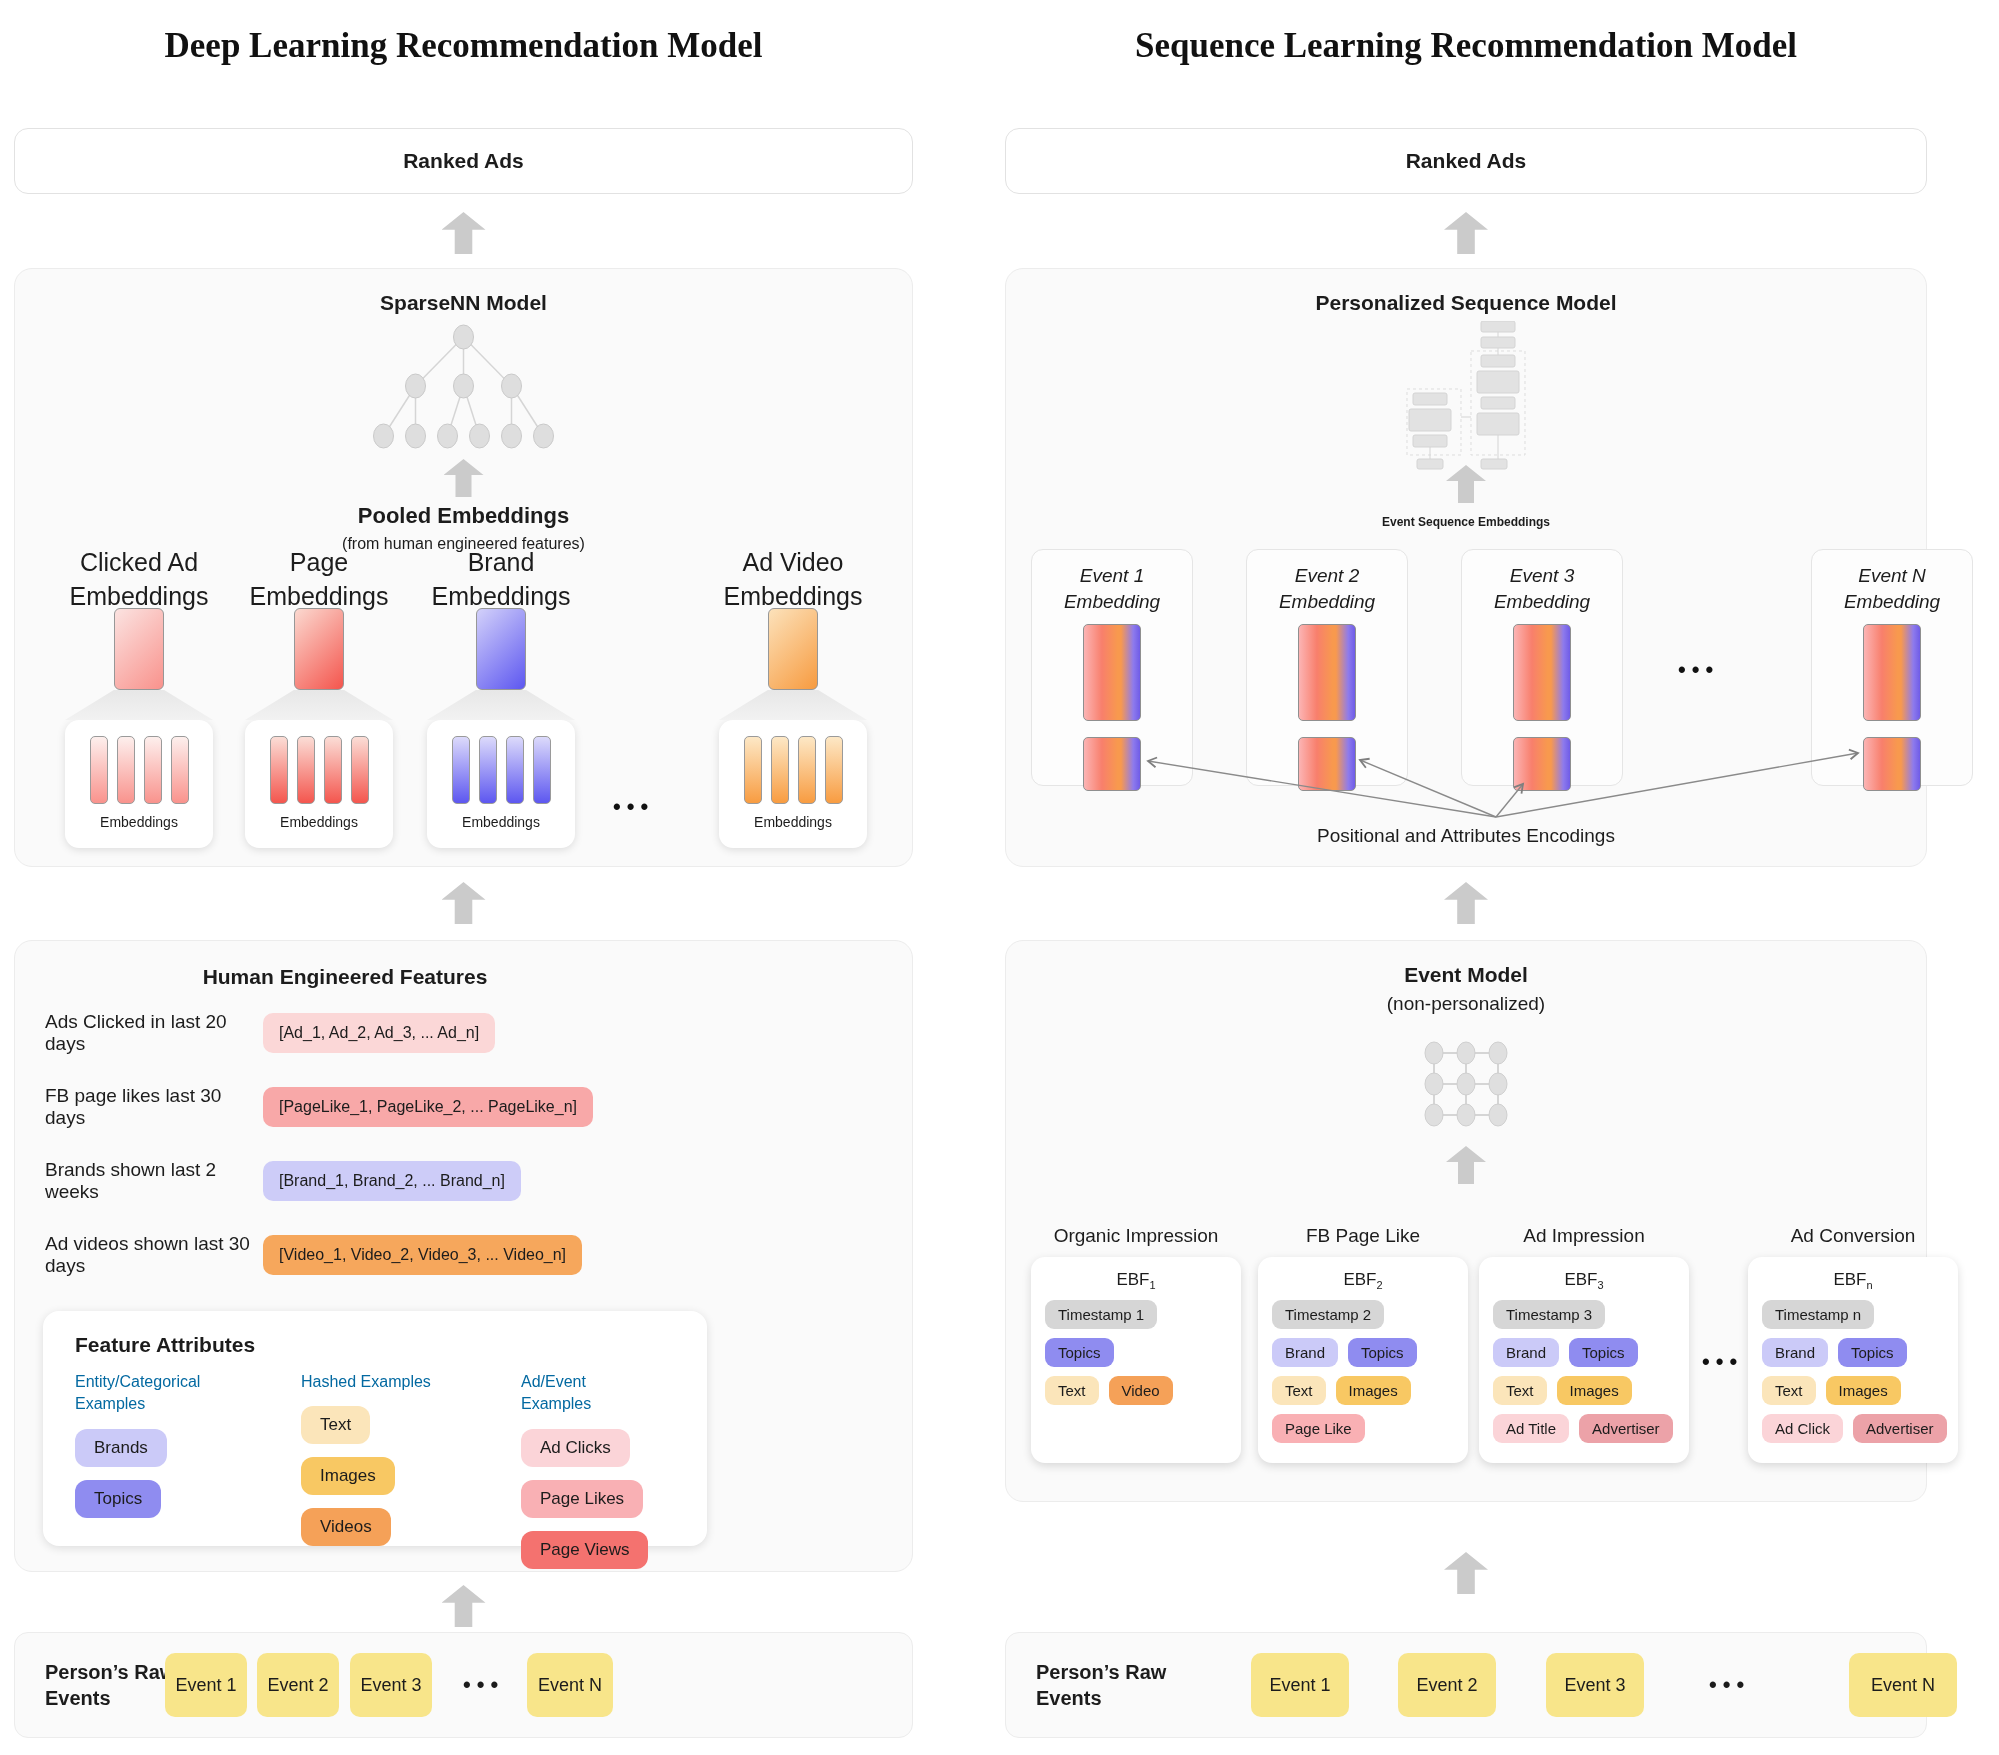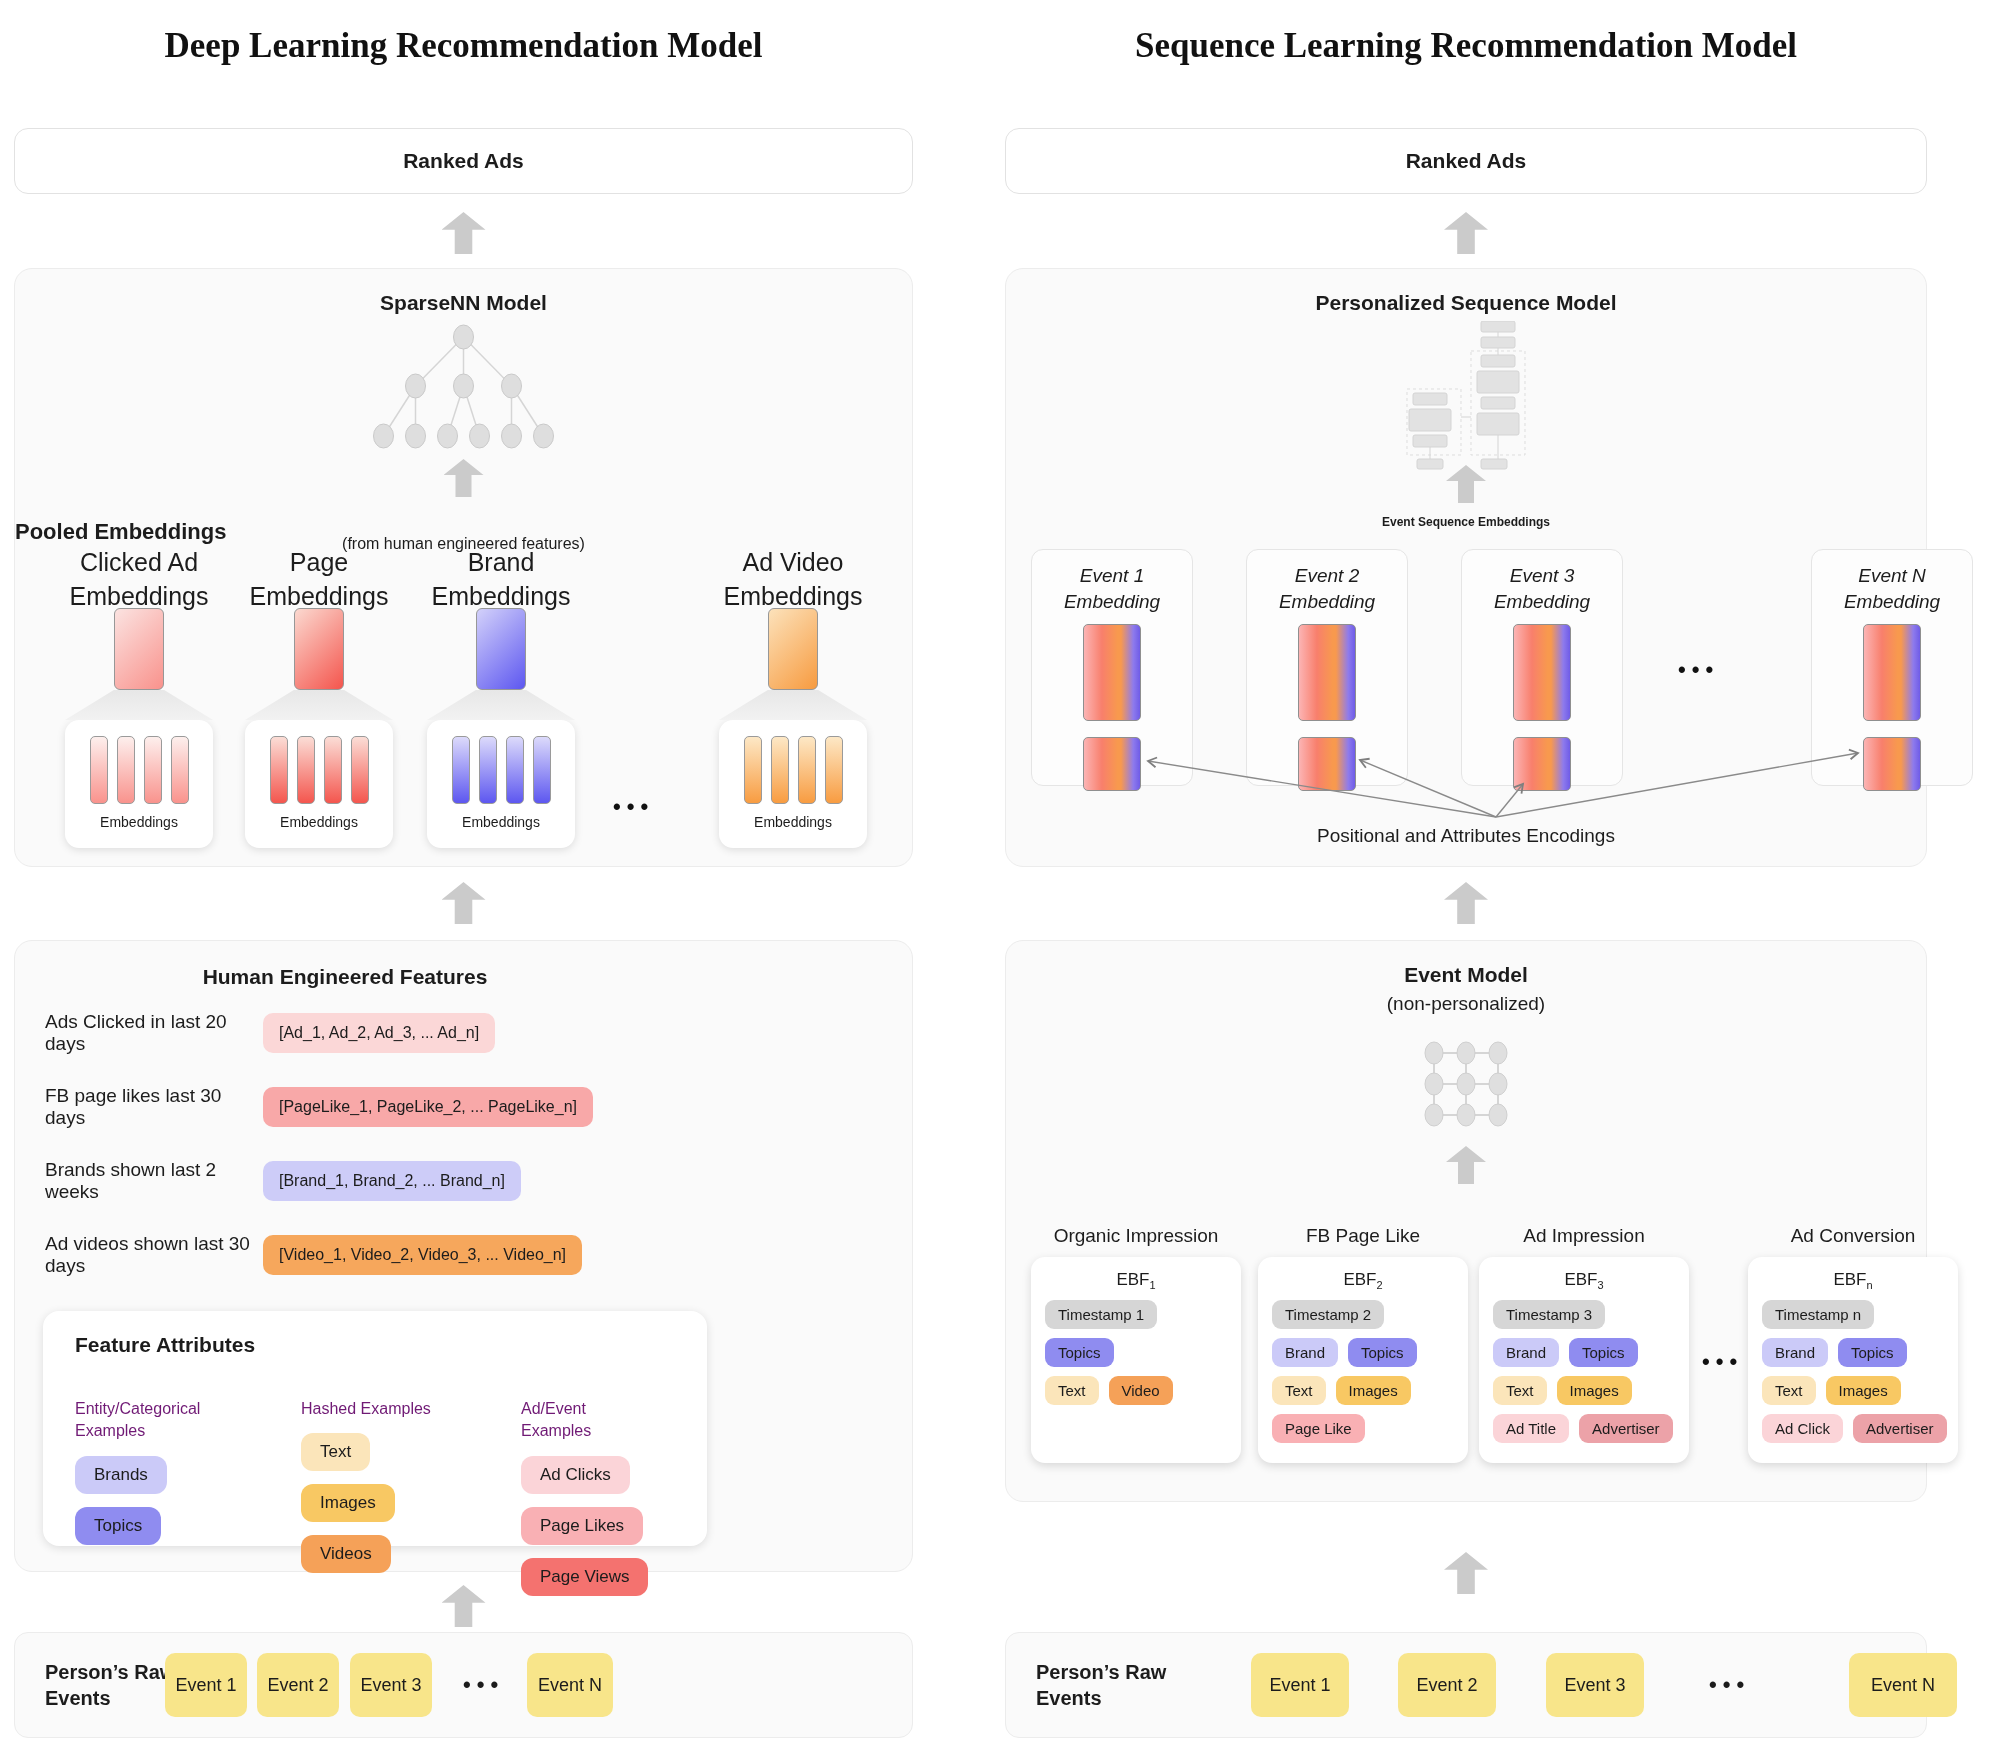--- a/index.html
+++ b/index.html
@@ -19,22 +19,22 @@
   .arrow.sm{width:40px;height:38px;}
   .arrow-pos{position:absolute;left:50%;transform:translateX(-50%);}
 
   .secbox{position:absolute;left:0;right:0;background:#FAFAFA;border:1.5px solid #ECECEC;
           border-radius:18px;}
   .sec-title{position:absolute;top:22px;left:0;width:100%;text-align:center;
              font-size:21px;font-weight:600;}
   .sec-sub{position:absolute;top:52px;left:0;width:100%;text-align:center;font-size:19px;}
   .center-x{position:absolute;left:50%;transform:translateX(-50%);}
 
-  .pooled-title{position:absolute;top:234px;left:0;width:100%;text-align:left;
-                font-size:22px;font-weight:700;margin-top:16px;}
+  .pooled-title{position:absolute;top:234px;left:0;width:100%;text-align:center;
+                font-size:22px;font-weight:700;}
   .pooled-sub{position:absolute;top:266px;left:0;width:100%;text-align:center;font-size:16px;}
 
   .eg{position:absolute;top:277px;width:170px;}
   .eg-label{width:140px;margin:0 auto;height:56px;text-align:center;font-size:25px;line-height:1.35;}
   .eg-rect{width:48px;height:80px;margin:6px auto 0;border:1px solid #979797;border-radius:6px;}
   .funnel{width:148px;height:30px;margin:0 auto;background:linear-gradient(180deg,#E7E7E7,#F2F2F2);
           clip-path:polygon(33% 0,67% 0,100% 100%,0 100%);}
   .eg-card{width:148px;height:128px;margin:0 auto;background:#fff;border-radius:14px;
            box-shadow:0 2px 9px rgba(0,0,0,.12);display:flex;flex-direction:column;align-items:center;}
   .bars{display:flex;gap:9px;margin-top:16px;}
@@ -63,21 +63,21 @@
   .hp-4{background:#F6A75C;}
 
   .fa-card{position:absolute;left:28px;top:370px;width:664px;height:235px;background:#fff;
            border-radius:16px;box-shadow:0 2px 10px rgba(0,0,0,.12);
            padding:22px 0 0 32px;box-sizing:border-box;}
   .fa-title{font-size:21px;font-weight:700;}
   .fa-cols{display:flex;margin-top:14px;}
   .fa-col{display:flex;flex-direction:column;align-items:flex-start;}
   .fa-col1{width:226px;}
   .fa-col2{width:220px;}
-  .fa-head{font-size:16px;line-height:1.4;color:#701a75;margin-top:27px;}
+  .fa-head{font-size:16px;line-height:1.4;color:#0369a1;}
   .fa-head.narrow{width:95px;}
   .fa-pill{margin-top:13px;padding:9px 19px;border-radius:12px;font-size:17px;white-space:nowrap;}
 
   .c-purple{background:#8F8CF0;}
   .c-purple-light{background:#CBCAF8;}
   .c-cream{background:#FBE5BA;}
   .c-amber{background:#F8C863;}
   .c-orange{background:#F5A158;}
   .c-pink{background:#F9B0B4;}
   .c-pink-light{background:#FBD4D8;}

